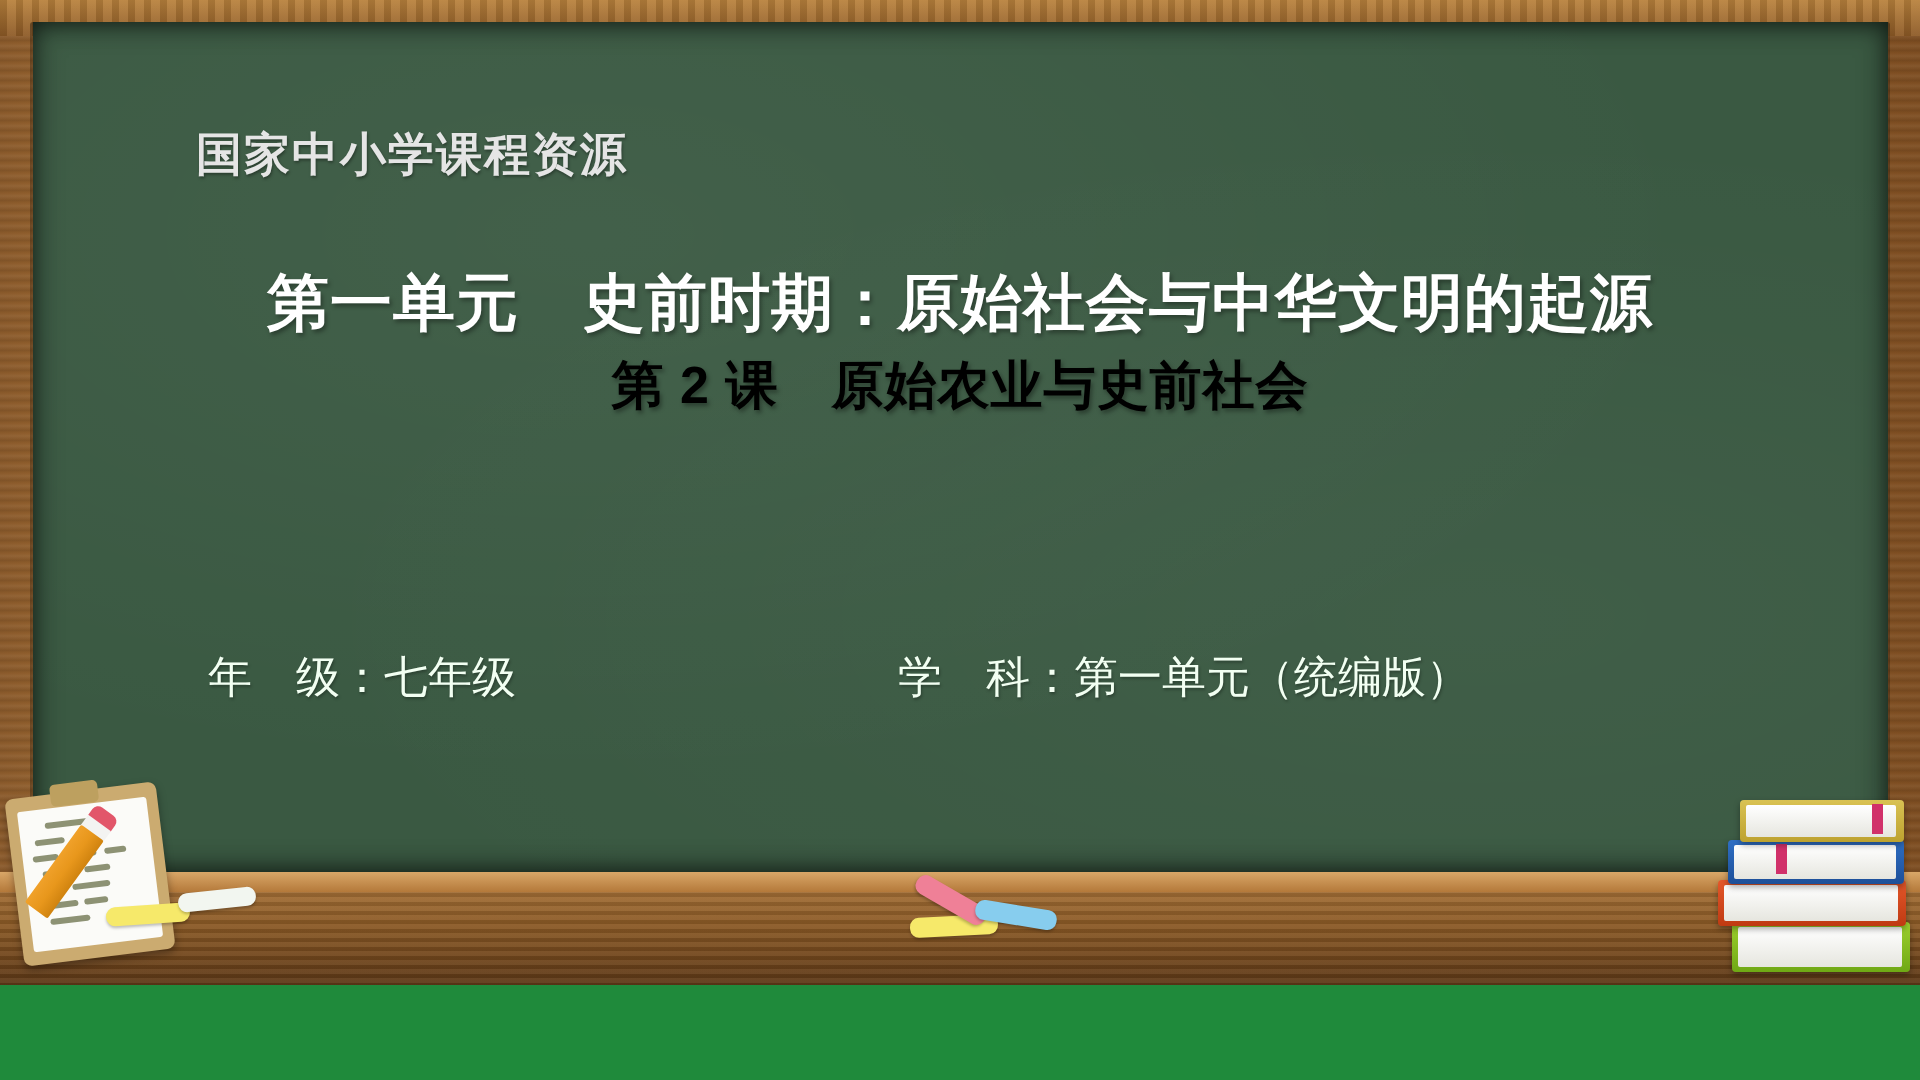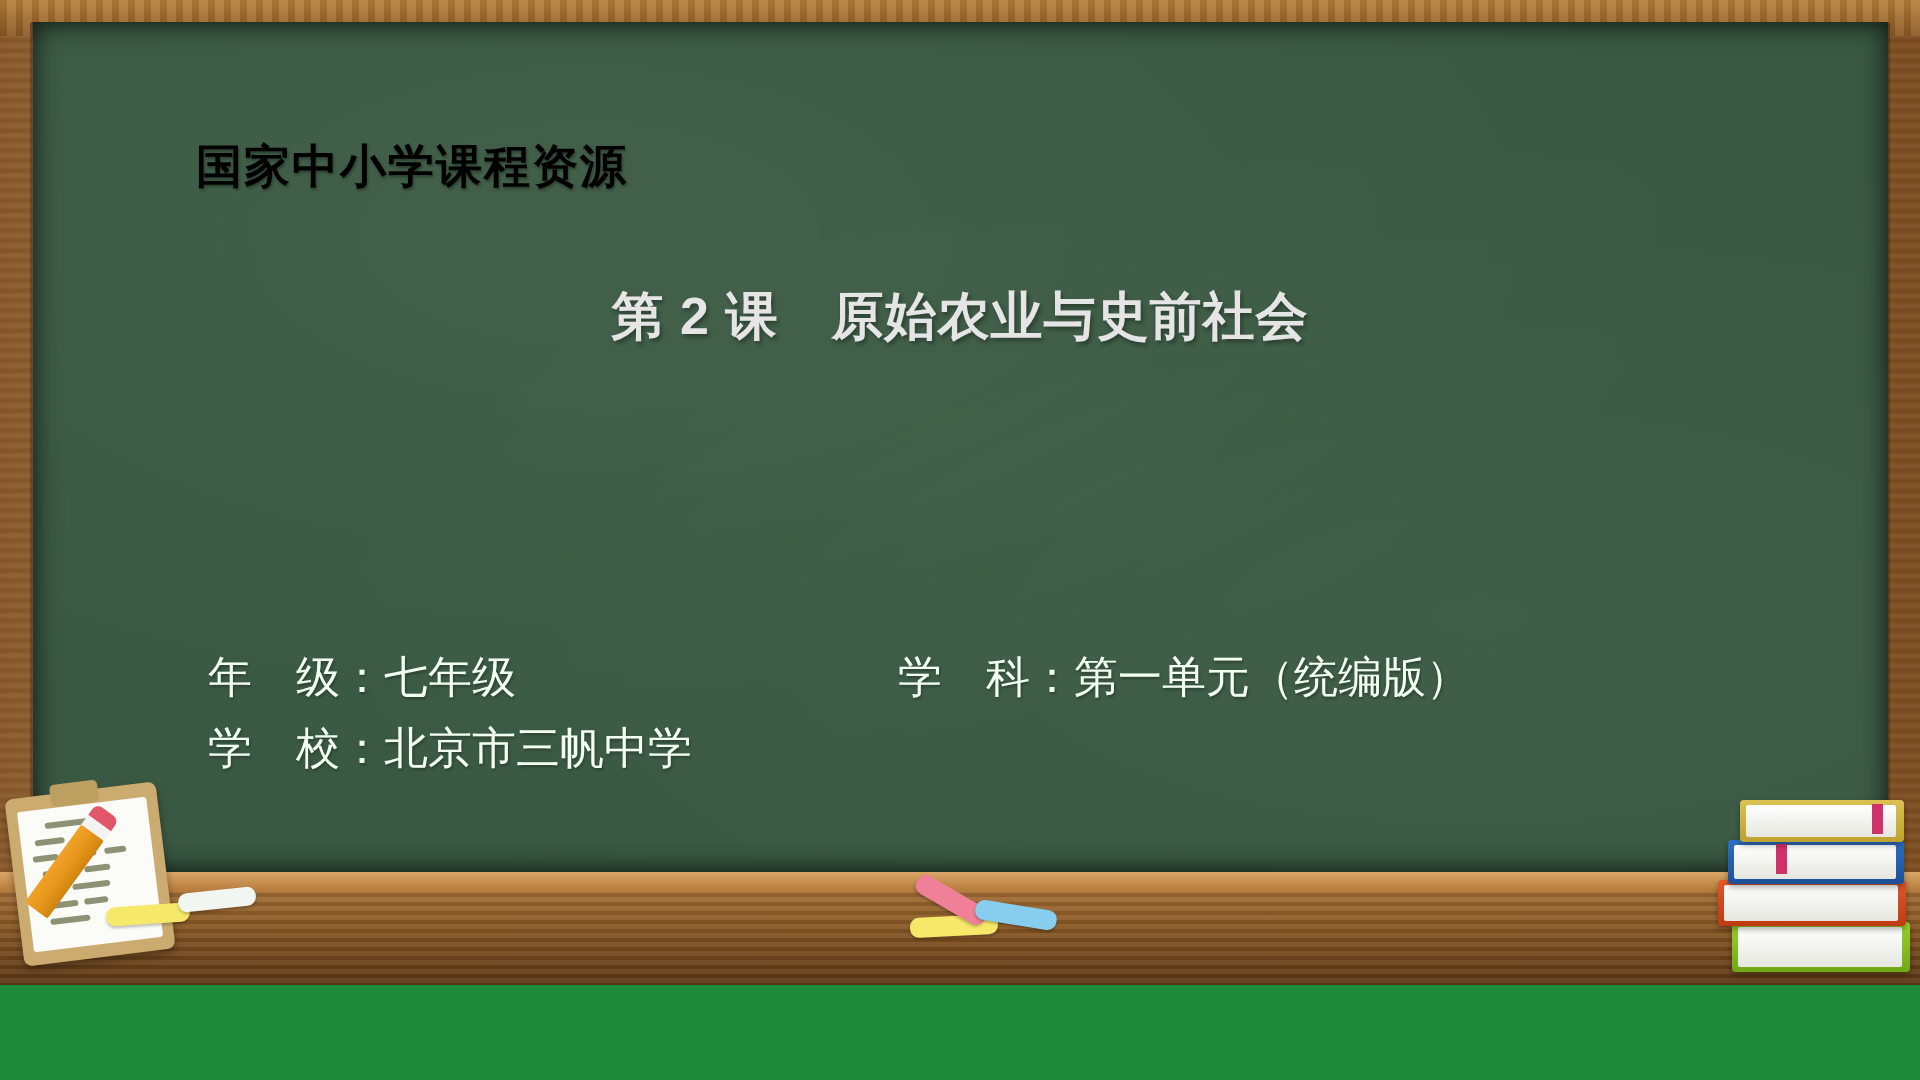--- a/index.html
+++ b/index.html
@@ -60,39 +60,39 @@
     position:absolute; left:0; top:872px; width:1920px; height:20px;
     background: linear-gradient(180deg, #d9a768, #b4793a);
   }
   .floor {
     position: absolute; left: 0; top: 985px; width: 1920px; height: 95px;
     background: #1f8a3b;
   }
 
   
   .brand {
-    position: absolute; left: 196px; top: 136px;
-    font-size: 46px; font-weight: bold; color: #000000;
+    position: absolute; left: 196px; top: 124px;
+    font-size: 46px; font-weight: bold; color: #e5e5e5;
     letter-spacing: 2px;
     text-shadow: 1px 2px 3px rgba(0,0,0,0.35);
     white-space: nowrap;
   }
   .title-wrap {
     position: absolute; left: 0; top: 268px; width: 1920px;
     text-align: center;
   }
   .title-main {
     font-size: 62px; font-weight: bold; color: #ffffff;
     letter-spacing: 1px; line-height: 1.12;
     text-shadow: 2px 3px 4px rgba(0,0,0,0.35);
     white-space: nowrap;
   }
   .title-sub {
     margin-top: 14px;
-    font-size: 52px; font-weight: bold; color: #e5e5e5;
+    font-size: 52px; font-weight: bold; color: #000000;
     letter-spacing: 1px;
     text-shadow: 2px 3px 4px rgba(0,0,0,0.35);
     white-space: nowrap;
   }
 
   .meta {
     position: absolute; left: 0; top: 648px; width: 1920px;
     display: grid;
     grid-template-columns: 690px 1fr;
     row-gap: 12px;
@@ -170,32 +170,30 @@
   <div class="frame">
     <div class="frame-top-grain"></div>
   </div>
 
   <div class="board"></div>
   <div class="frame-inner-shadow"></div>
 
   <div class="brand">国家中小学课程资源</div>
 
   <div class="title-wrap">
+    <div class="title-main">第一单元　史前时期：原始社会与中华文明的起源</div>
     <div class="title-sub">第 2 课　原始农业与史前社会</div>
   </div>
 
   <div class="meta">
     <div class="meta-row">
       <span class="meta-label">年　级：</span><span class="meta-value">七年级</span>
     </div>
     <div class="meta-row">
       <span class="meta-label">学　科：</span><span class="meta-value">第一单元（统编版）</span>
-    </div>
-    <div class="meta-row">
-      <span class="meta-label">学　校：</span><span class="meta-value">北京市三帆中学</span>
     </div>
   </div>
 
   <div class="ledge"></div>
   <div class="ledge-lip"></div>
   <div class="floor"></div>
 
   <div class="clipboard">
     <div class="cb-board"></div>
     <div class="cb-clip"></div>

